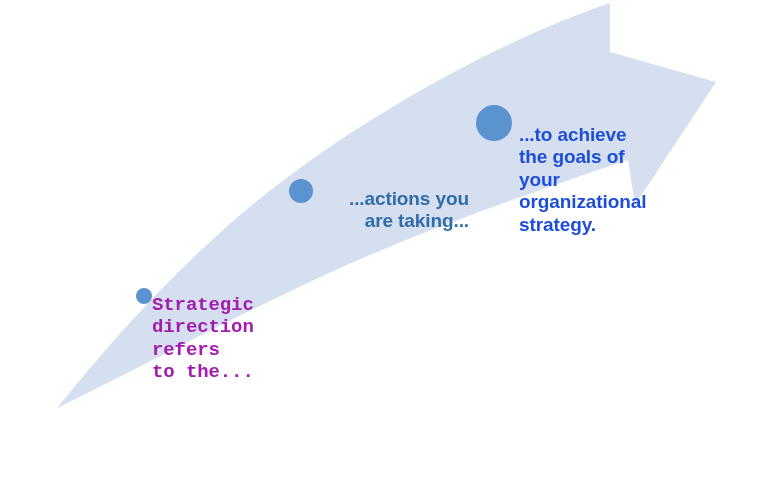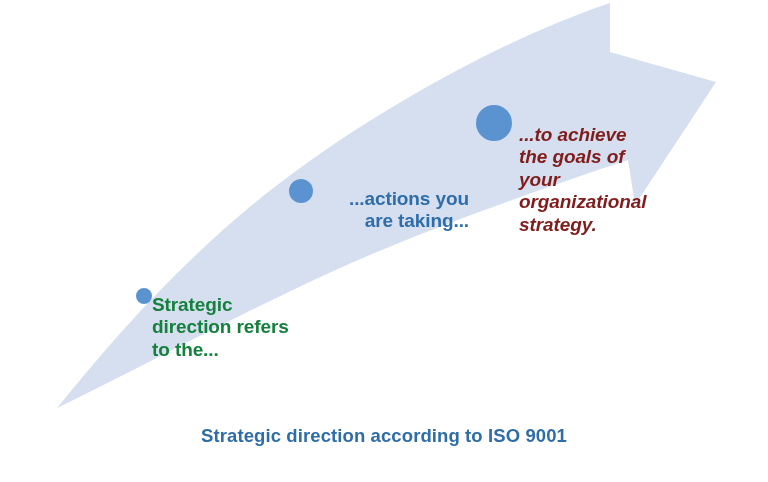--- a/index.html
+++ b/index.html
@@ -80,28 +80,27 @@
              C 520 196, 420 232, 340 268
              C 230 318, 140 368, 57 408 Z"></path>
   </svg>
 
   <svg id="markers-svg" style="position:absolute;left:0;top:0;width:768px;height:482px;" viewBox="0 0 768 482">
     <circle cx="144" cy="296" r="8" fill="#5b93d1"></circle>
     <circle cx="301" cy="191" r="12" fill="#5b93d1"></circle>
     <circle cx="494" cy="123" r="18" fill="#5b93d1"></circle>
   </svg>
 
-  <div class="step-label" id="step-label-1" style="color: #15803d;">Strategic
+  <div class="step-label" id="step-label-1" style="color: #a21caf; font-family: Liberation Mono, monospace;">Strategic
 direction refers
 to the...</div>
 
   <div class="step-label" id="step-label-2" style="color: rgb(47, 109, 169); text-align: right;">...actions you
 are taking...</div>
 
-  <div class="step-label" id="step-label-3" style="color: #7f1d1d; font-style: italic;">...to achieve
+  <div class="step-label" id="step-label-3" style="color: #1d4ed8;">...to achieve
 the goals of
 your
 organizational
 strategy.</div>
 
-  <div id="caption" style="color: rgb(47, 109, 169);">Strategic direction according to ISO 9001</div>
 
 </div>
 
 </body></html>

